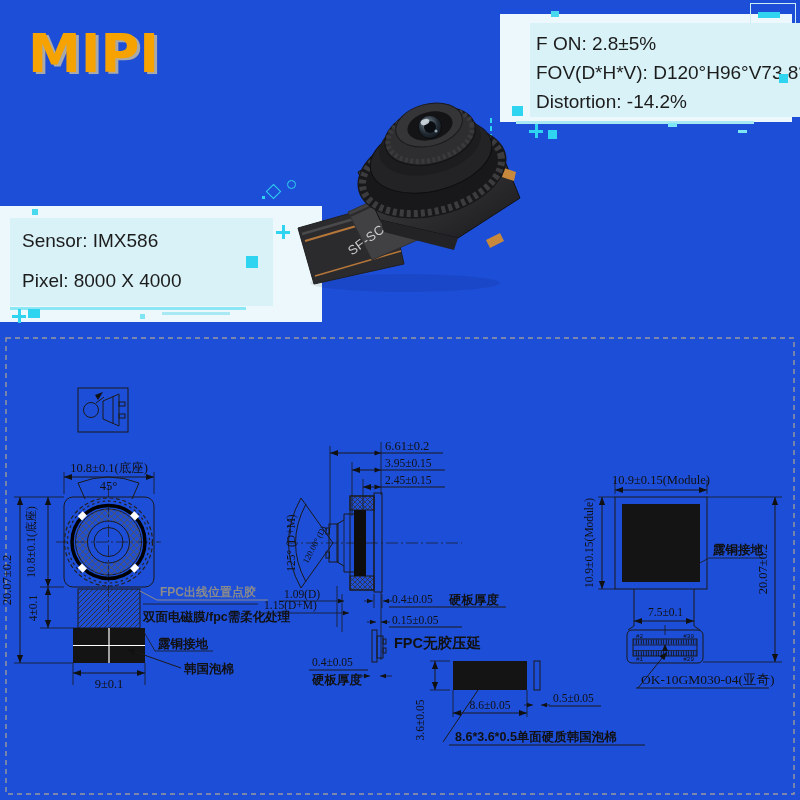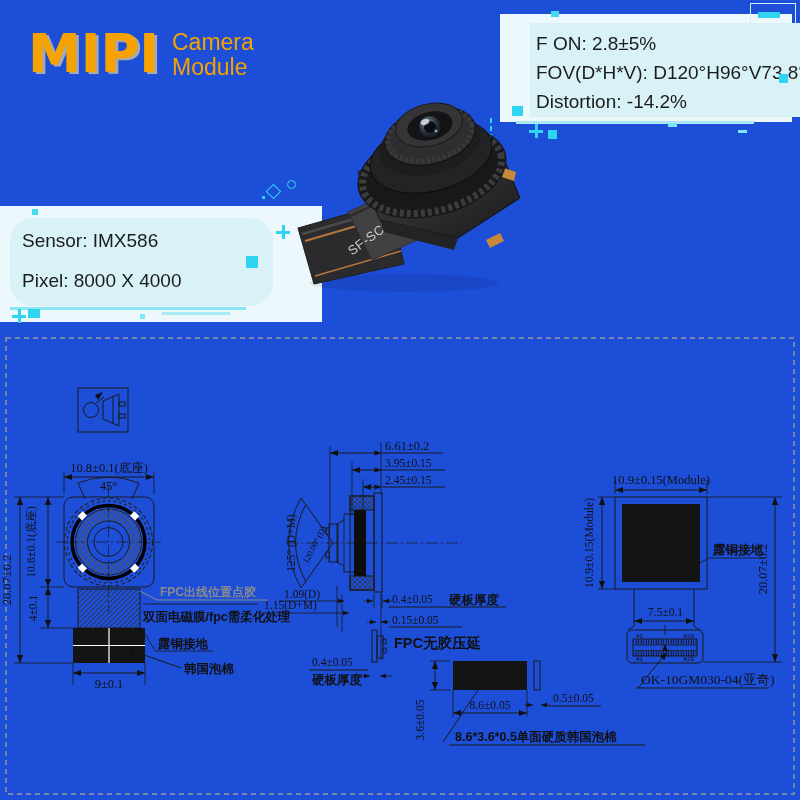--- a/index.html
+++ b/index.html
@@ -39,34 +39,30 @@
 
 <div class="stage">
 
   <div class="abs panel-faint" style="left:500px;top:14px;width:292px;height:108px;"></div>
   <div class="abs panel-faint" style="left:0;top:206px;width:322px;height:116px;"></div>
   <div class="abs outline-box" style="left:750px;top:3px;width:44px;height:72px;"></div>
 
   <div class="abs" style="left:28px;top:27px;">
     <span class="logo-mipi">MIPI</span>
   </div>
-  <div class="abs logo-sub" style="left:172px;top:30px;">
-    <div>Camera</div>
-    <div>Module</div>
-  </div>
 
   <div class="abs panel" style="left:530px;top:23px;width:248px;height:94px;">
     <div class="spec-r abs" style="left:6px;top:6px;">
       <div>F ON: 2.8±5%</div>
       <div>FOV(D*H*V): D120°H96°V73.8°</div>
       <div>Distortion: -14.2%</div>
     </div>
   </div>
 
-  <div class="abs panel" style="left:10px;top:218px;width:235px;height:88px;border-radius:23px;">
+  <div class="abs panel" style="left:10px;top:218px;width:235px;height:88px;">
     <div class="spec-l abs" style="left:12px;top:12px;">Sensor: IMX586</div>
     <div class="spec-l abs" style="left:12px;top:52px;">Pixel: 8000 X 4000</div>
   </div>
 
   <div class="dec" style="left:551px;top:11px;width:8px;height:6px;background:#49d9ef;"></div>
   <div class="dec" style="left:758px;top:12px;width:22px;height:6px;background:#2fd4f0;"></div>
   <div class="dec" style="left:779px;top:74px;width:9px;height:9px;background:#2fd4f0;"></div>
   <div class="dec" style="left:512px;top:106px;width:11px;height:10px;background:#2fd4f0;"></div>
   <div class="dec" style="left:516px;top:121px;width:238px;height:3px;background:#a9e9f4;"></div>
   <div class="dec" style="left:548px;top:130px;width:9px;height:9px;background:#2fd4f0;"></div>

